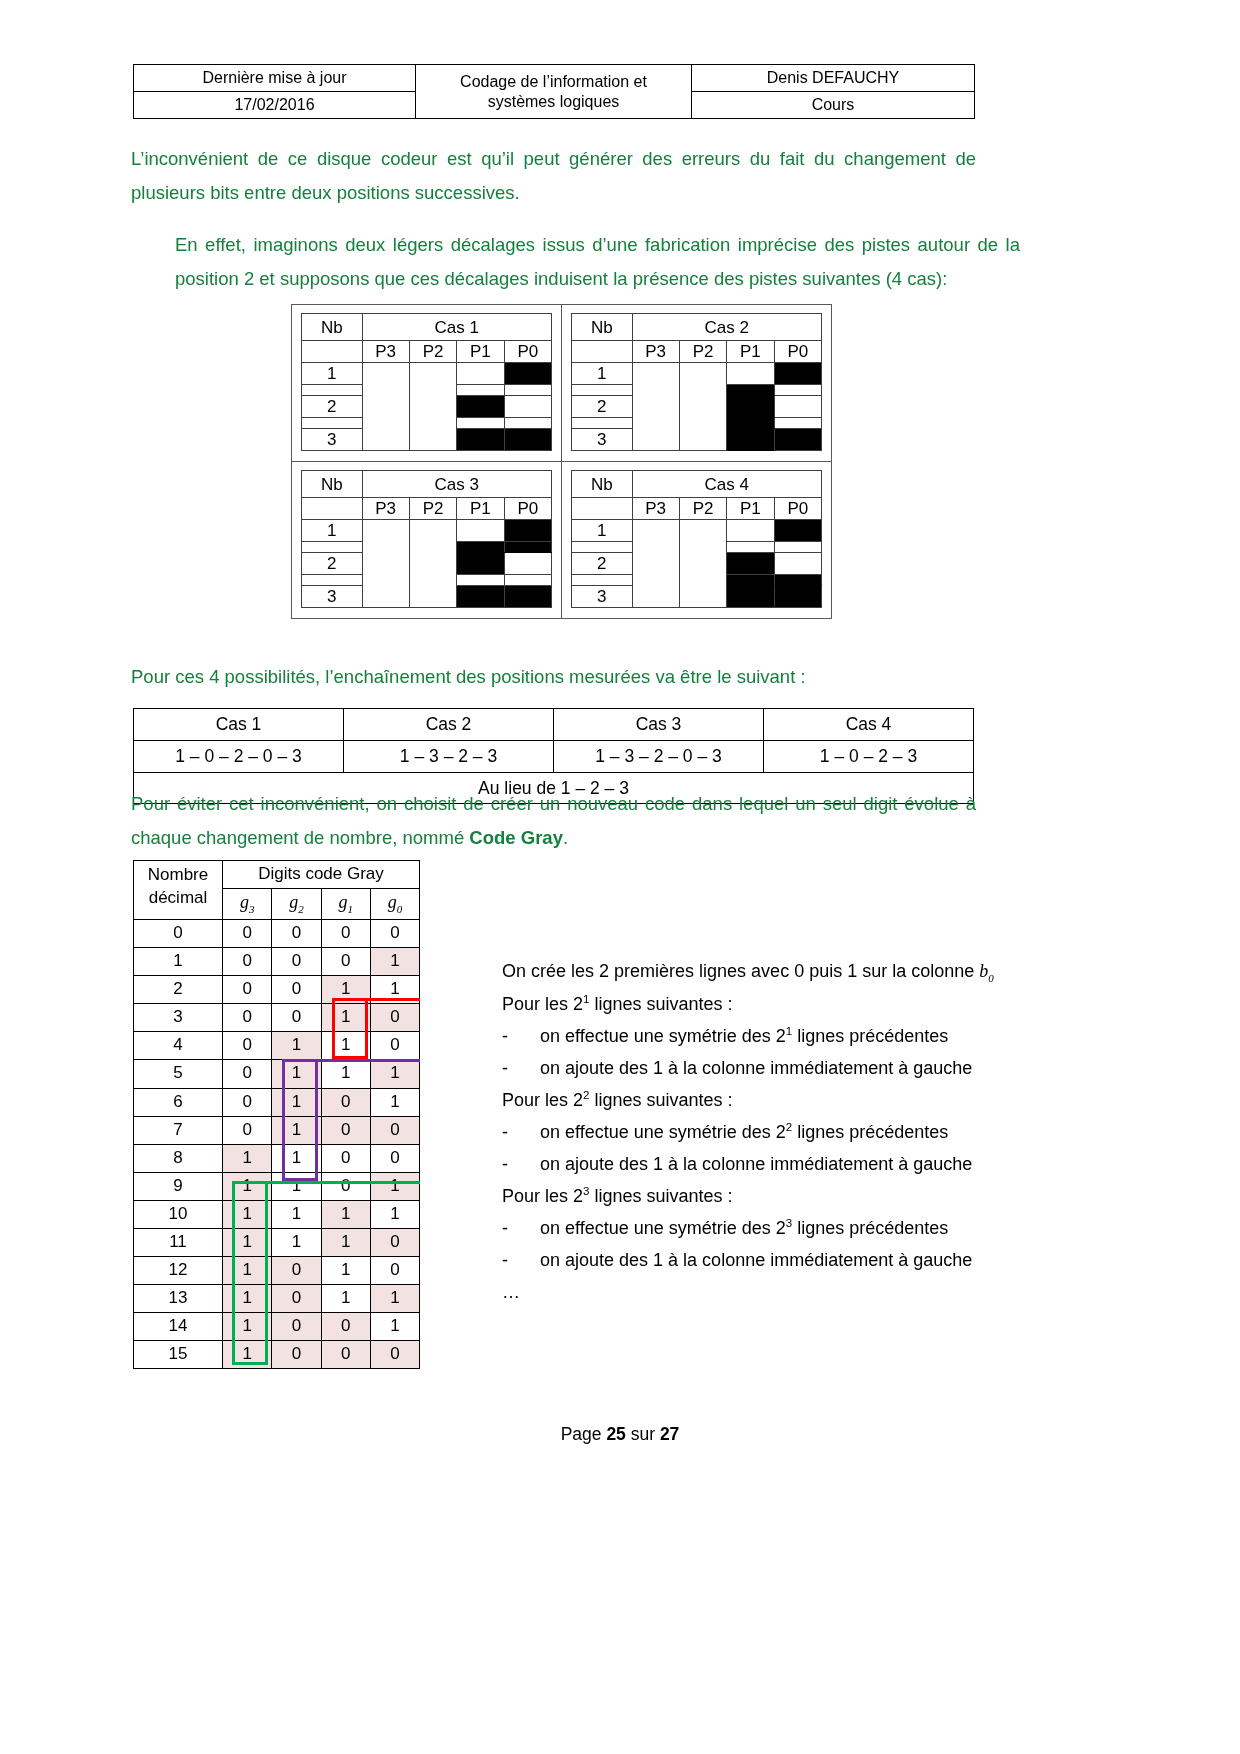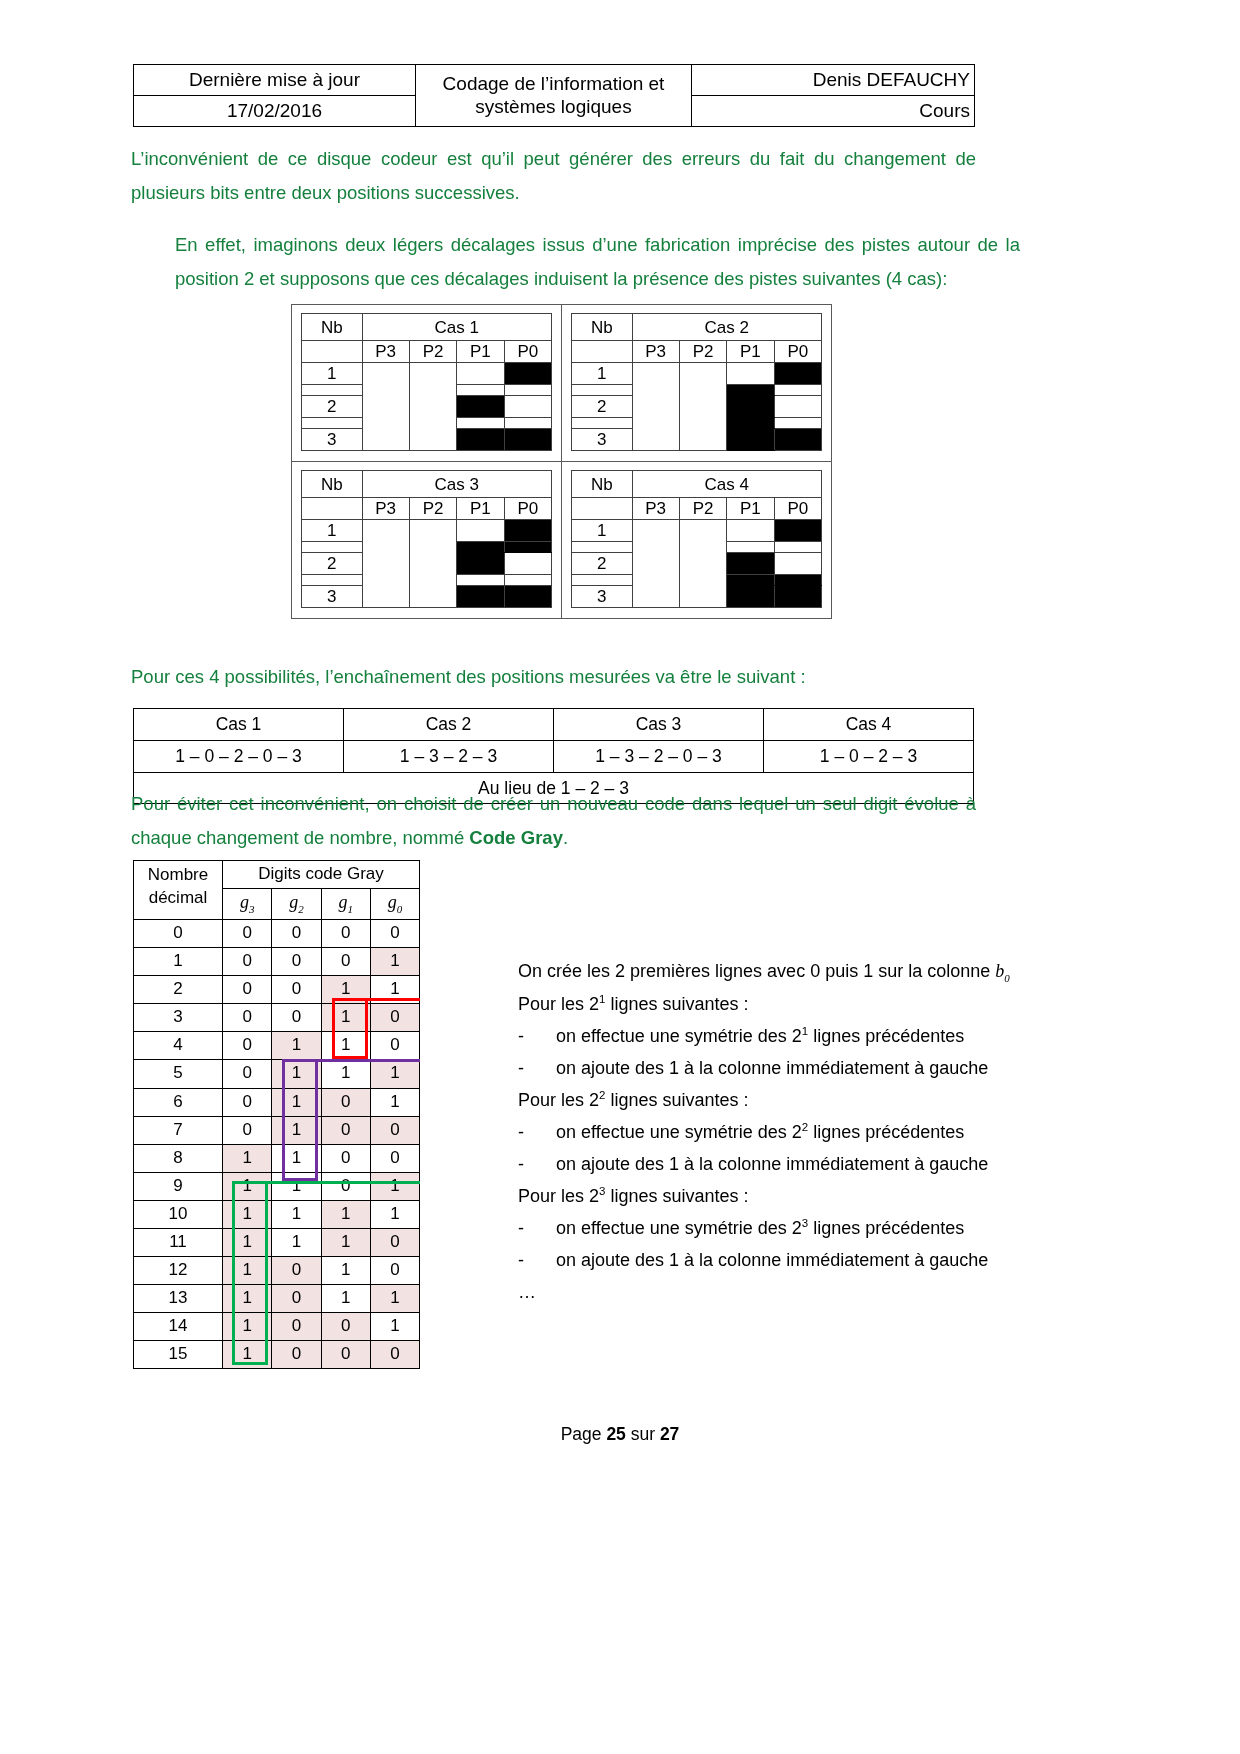--- a/index.html
+++ b/index.html
@@ -14,27 +14,27 @@
   .page { position:relative; width:1240px; height:1754px; padding:0; }
 
   
   .hdr {
     position:absolute; left:133px; top:64px; width:841px;
     border-collapse:collapse; table-layout:fixed;
   }
   .hdr td {
     border:1px solid #000;
     text-align:center;
-    font-size:19px;
+    font-size:16px;
     padding:3px 4px;
     line-height:1.25;
   }
   .hdr .c1 { width:282px; }
   .hdr .c2 { width:276px; }
-  .hdr .c3 { width:283px;text-align:right; }
+  .hdr .c3 { width:283px; }
 
   
   .para {
     position:absolute;
     font-size:18.5px;
     line-height:1.85;
     text-align:justify;
     text-justify:inter-word;
     color:#15803d;
   }
@@ -115,21 +115,21 @@
   .ovl.red    { border:3px solid #ff0000; }
   .ovl.purple { border:3px solid #7030a0; }
   .ovl.green  { border:3px solid #00b050; }
   .ovl.redline    { background:#ff0000; }
   .ovl.purpleline { background:#7030a0; }
   .ovl.greenline  { background:#00b050; }
 
   
   .explain {
     position:absolute; left:502px; top:955px; width:505px;
-    font-size:18px; line-height:1.78;margin-left:16px;
+    font-size:18px; line-height:1.78;
   }
   .explain .bullet { padding-left:38px; text-indent:0; position:relative; }
   .explain .bullet .dash { position:absolute; left:0; }
   sup.p { font-size:11.5px; vertical-align:super; }
   .ital { font-family:"Liberation Serif", serif; font-style:italic; }
 
   
   .footer {
     position:absolute; left:0; top:1424px; width:1240px;
     text-align:center; font-size:17.5px;

